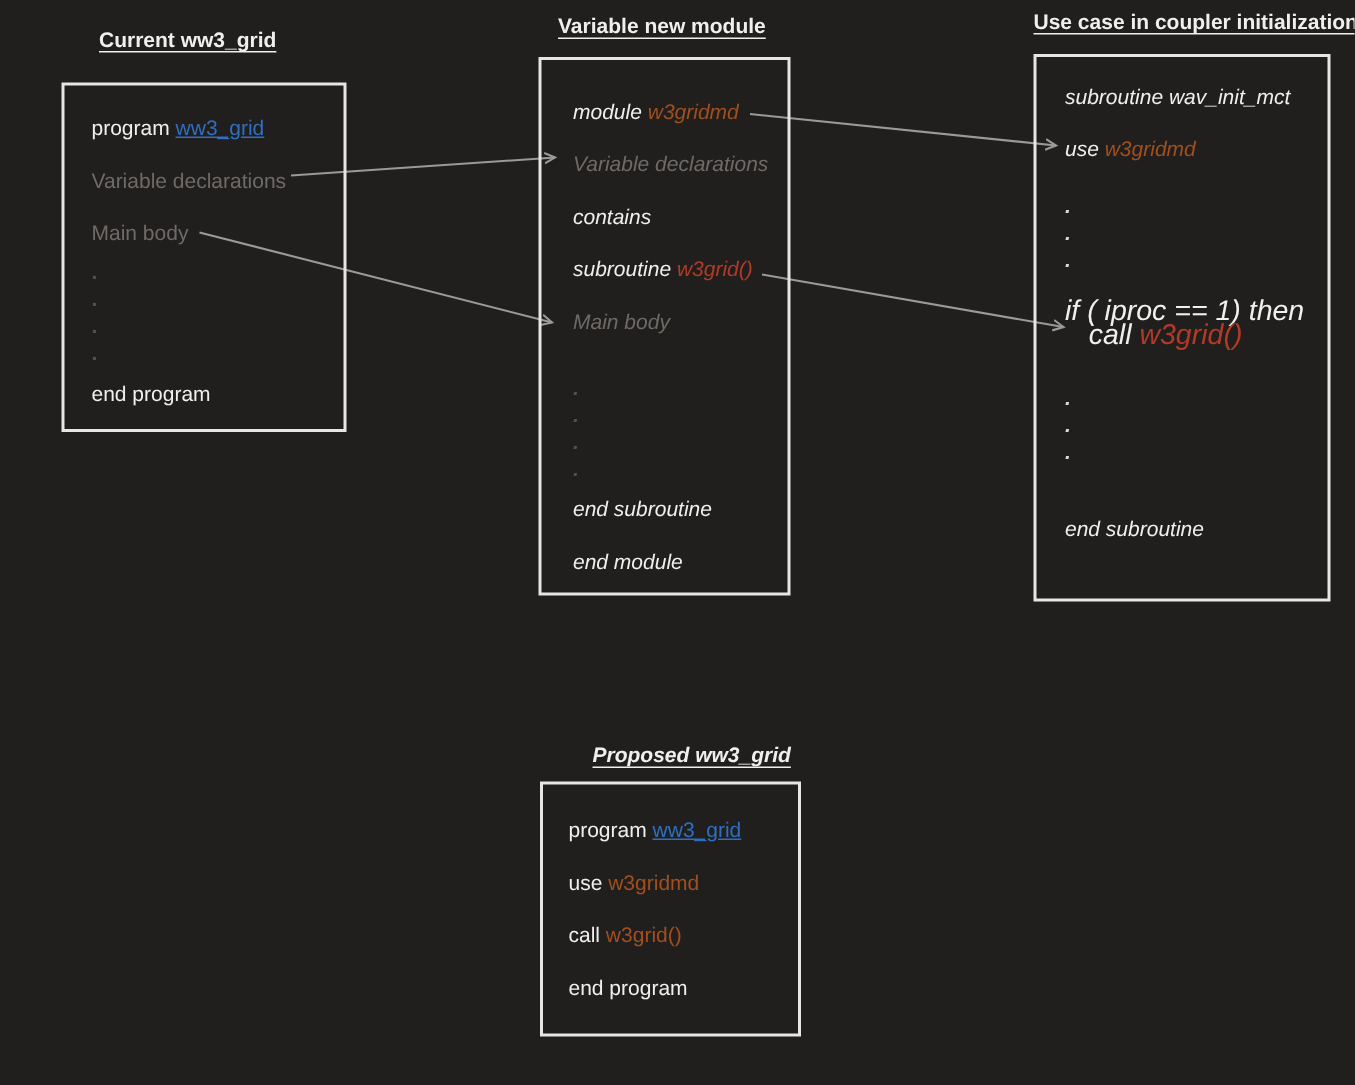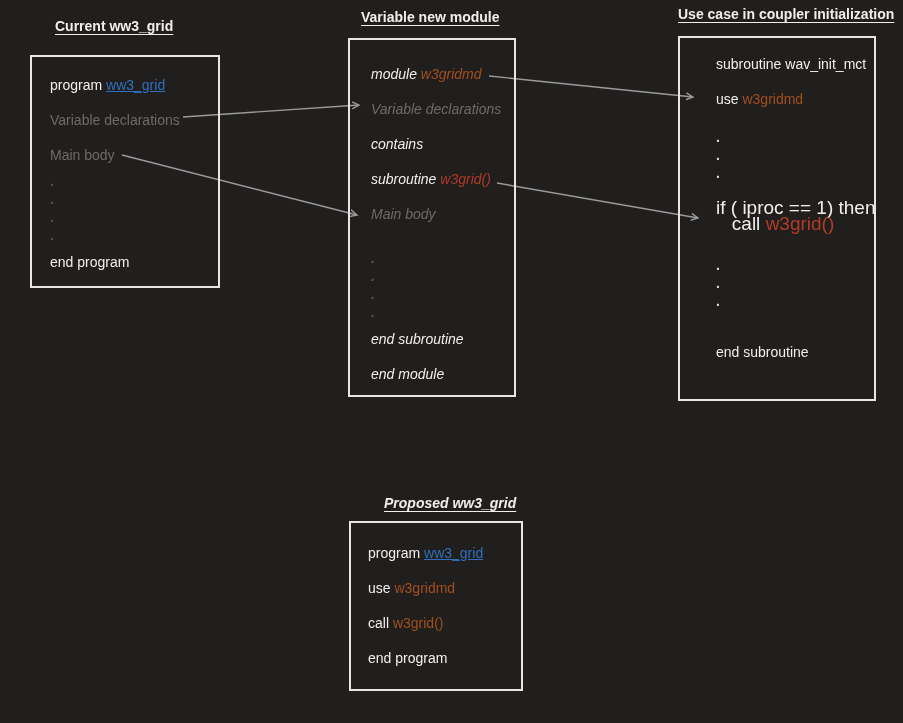--- a/index.html
+++ b/index.html
@@ -14,21 +14,21 @@
     --dot-dim:#555150;
     --dot-bright:#dcdad8;
   }
   html,body{margin:0;padding:0;}
   body{
     width:903px;height:723px;
     background:var(--background);
     font-family:"Liberation Sans", sans-serif;
     overflow:hidden;
   }
-  .stage{position:relative;width:794px;height:723px;}
+  .stage{position:relative;width:794px;height:723px;margin-left:11px;}
   .arrows{position:absolute;left:0;top:0;width:903px;height:723px;pointer-events:none;color:var(--arrow);}
   .title{
     position:absolute;
     font-size:14px;font-weight:bold;
     color:var(--text-primary);
     text-decoration:underline;
     text-underline-offset:3px;
     white-space:nowrap;
   }
   .t1{left:55px;top:18px;}
@@ -40,21 +40,21 @@
     border:2px solid var(--box-border);
     box-sizing:border-box;
     background:transparent;
   }
   .p1{left:30px;top:55px;width:190px;height:233px;}
   .p2{left:348px;top:38px;width:168px;height:359px;font-style:italic;}
   .p3{left:678px;top:36px;width:198px;height:365px;}
   .p4{left:349px;top:521px;width:174px;height:170px;}
   .lines{padding:10px 0 0 18px;}
   .p2 .lines{padding-top:16px;padding-left:21px;}
-  .p3 .lines{padding-top:8px;padding-left:36px;}
+  .p3 .lines{padding-top:8px;padding-left:19px;font-style:italic;}
   .p4 .lines{padding-top:12px;padding-left:17px;}
   .line{display:flex;align-items:center;font-size:14px;color:var(--text-primary);}
   .line.code{height:35px;}
   .line.tight{height:16px;font-size:19px;}
   .line.dot{height:18px;font-size:14px;}
   .line.gap-sm{height:12px;}
   .line.gap-md{height:18px;}
   .line.gap-lg{height:24px;}
   .seg{white-space:pre;}
   .seg.plain{color:var(--text-primary);}

